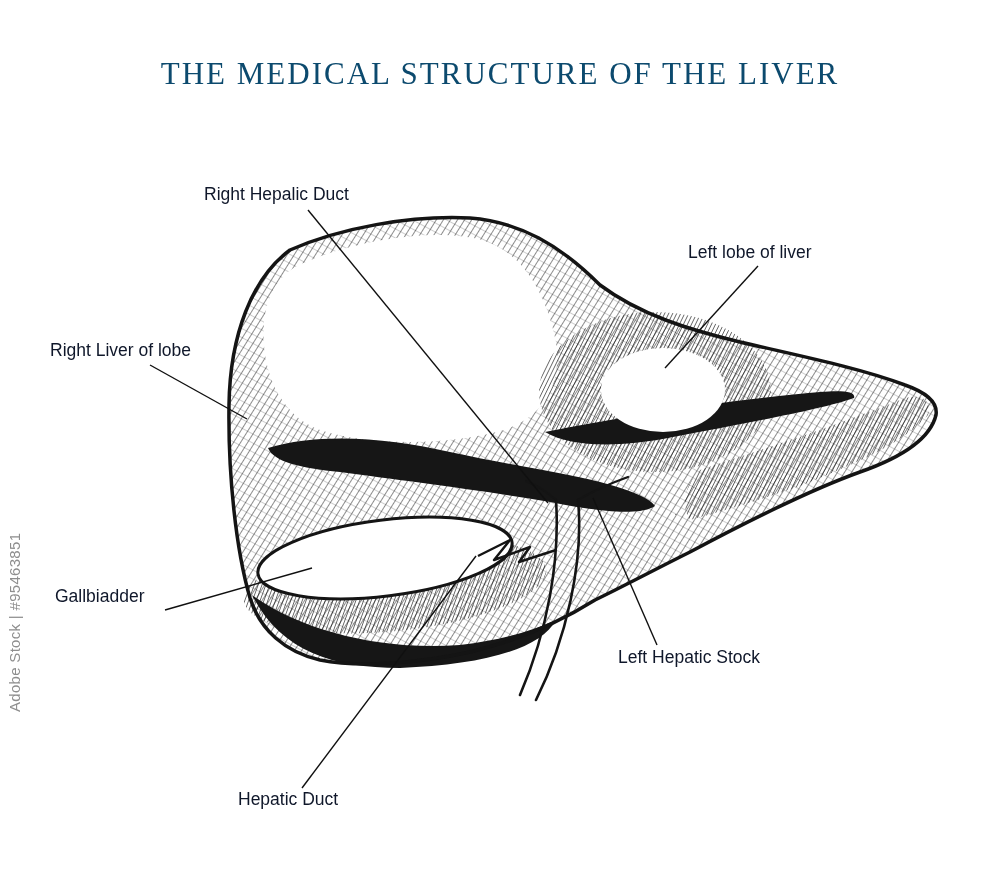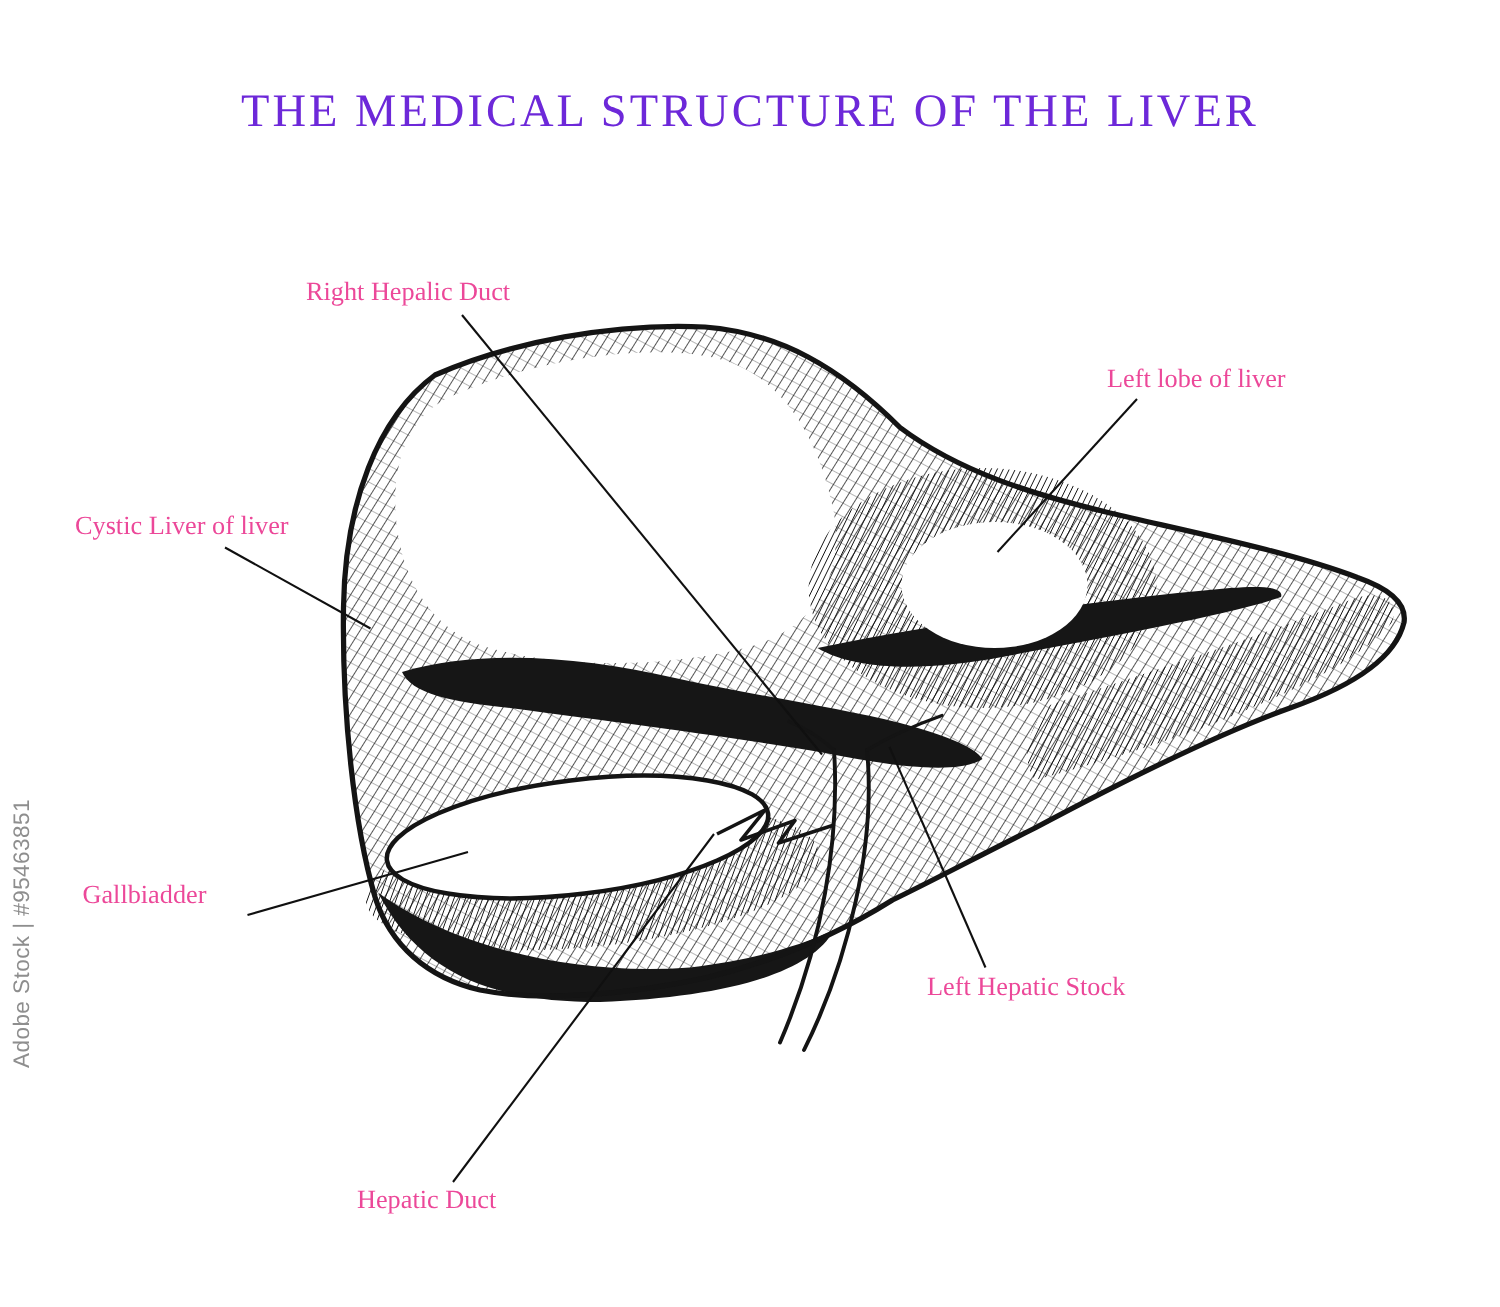--- a/index.html
+++ b/index.html
@@ -4,28 +4,28 @@
 <style>
   * { margin:0; padding:0; box-sizing:border-box; }
   html,body { background:#ffffff; }
   body { font-family:"Liberation Sans", sans-serif; }
   .stage { position:relative; width:1000px; height:871px; background:#ffffff; overflow:hidden; }
   .title {
     position:absolute; top:56px; left:0; width:100%;
     text-align:center;
     font-family:"Liberation Serif", serif;
     font-size:31px; font-weight:500; letter-spacing:2px;
-    color:#6d28d9;
+    color:#0c4a6e;
   }
   .label {
-    position:absolute; font-size:17.5px; color:#ec4899; white-space:nowrap;
-    font-family:Liberation Serif, serif;
+    position:absolute; font-size:17.5px; color:#0f172a; white-space:nowrap;
+    font-family:Liberation Sans, sans-serif;
   }
   .lbl-rhd  { left:204px; top:184px; }
-  .lbl-llol { left:738px; top:242px; }
+  .lbl-llol { left:688px; top:242px; }
   .lbl-rlol { left:50px;  top:340px; }
   .lbl-gb   { left:55px;  top:586px; }
   .lbl-lhd  { left:618px; top:647px; }
   .lbl-cd   { left:238px; top:789px; }
   .watermark {
     position:absolute; left:6px; top:712px;
     transform-origin:0 0; transform:rotate(-90deg);
     font-size:15px; color:#8e8e8e; letter-spacing:0.3px;
     white-space:nowrap;
   }
@@ -158,20 +158,20 @@
       <line x1="165" y1="610" x2="312" y2="568"></line>
       <line x1="657" y1="645" x2="593" y2="498"></line>
       <line x1="302" y1="788" x2="476" y2="556"></line>
     </g>
   </svg>
 
   <div class="title">THE MEDICAL STRUCTURE OF THE LIVER</div>
 
   <div class="label lbl-rhd">Right Hepalic Duct</div>
   <div class="label lbl-llol">Left lobe of liver</div>
-  <div class="label lbl-rlol">Cystic Liver of liver</div>
+  <div class="label lbl-rlol">Right Liver of lobe</div>
   <div class="label lbl-gb">Gallbiadder</div>
   <div class="label lbl-lhd">Left Hepatic Stock</div>
   <div class="label lbl-cd">Hepatic Duct</div>
 
   <div class="watermark">Adobe Stock | #95463851</div>
 
 </div>
 
 </body></html>

